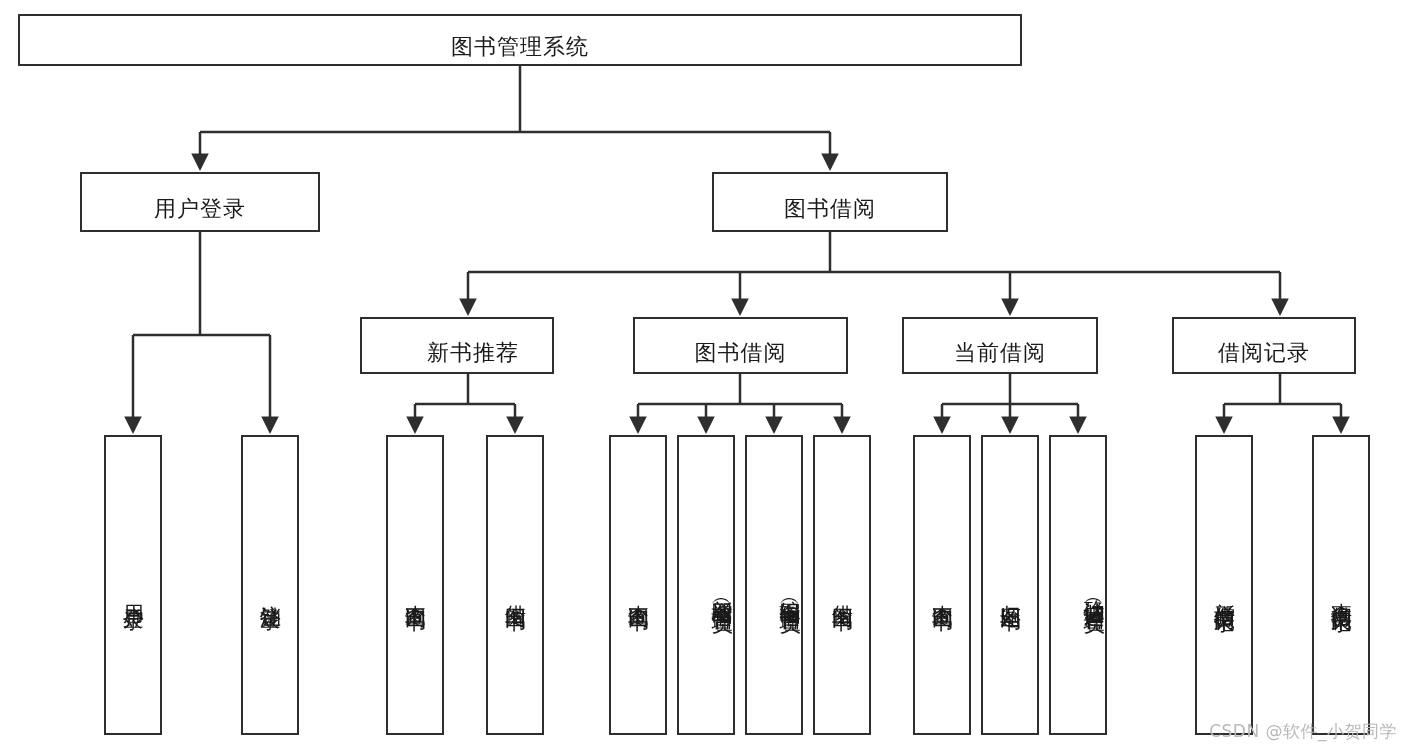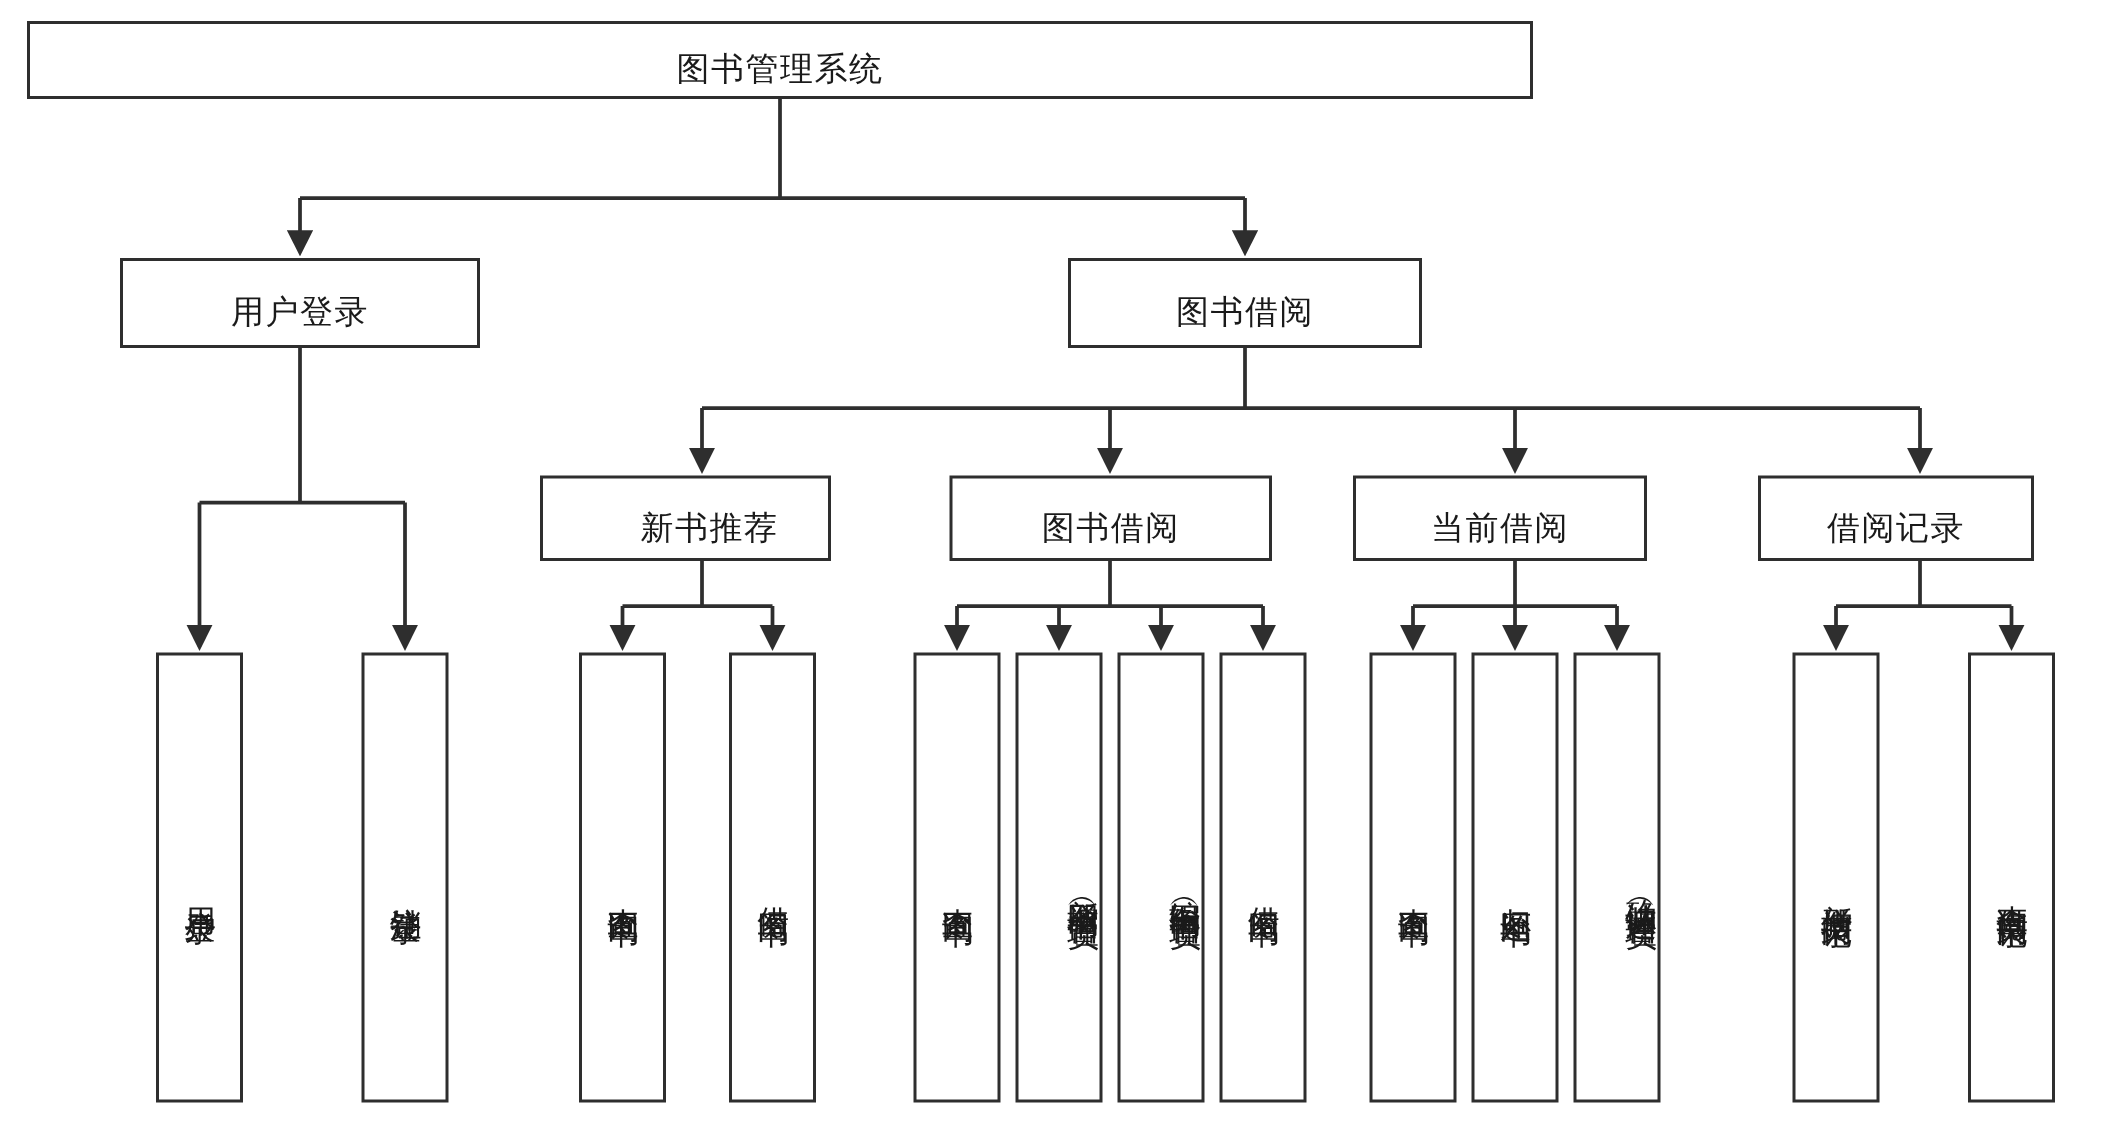--- a/index.html
+++ b/index.html
@@ -198,14 +198,15 @@
   </div>
 
   <div class="node v midstart" style="left:1195px; top:435px; width:58px; height:300px;">
     <span class="node-label">新增借阅记录</span>
   </div>
 
   <div class="node v midstart" style="left:1312px; top:435px; width:58px; height:300px;">
     <span class="node-label">查询借阅记录</span>
   </div>
 
+  <div id="watermark">CSDN @软件_小贺同学</div>
 
 </div>
 
 </body></html>

